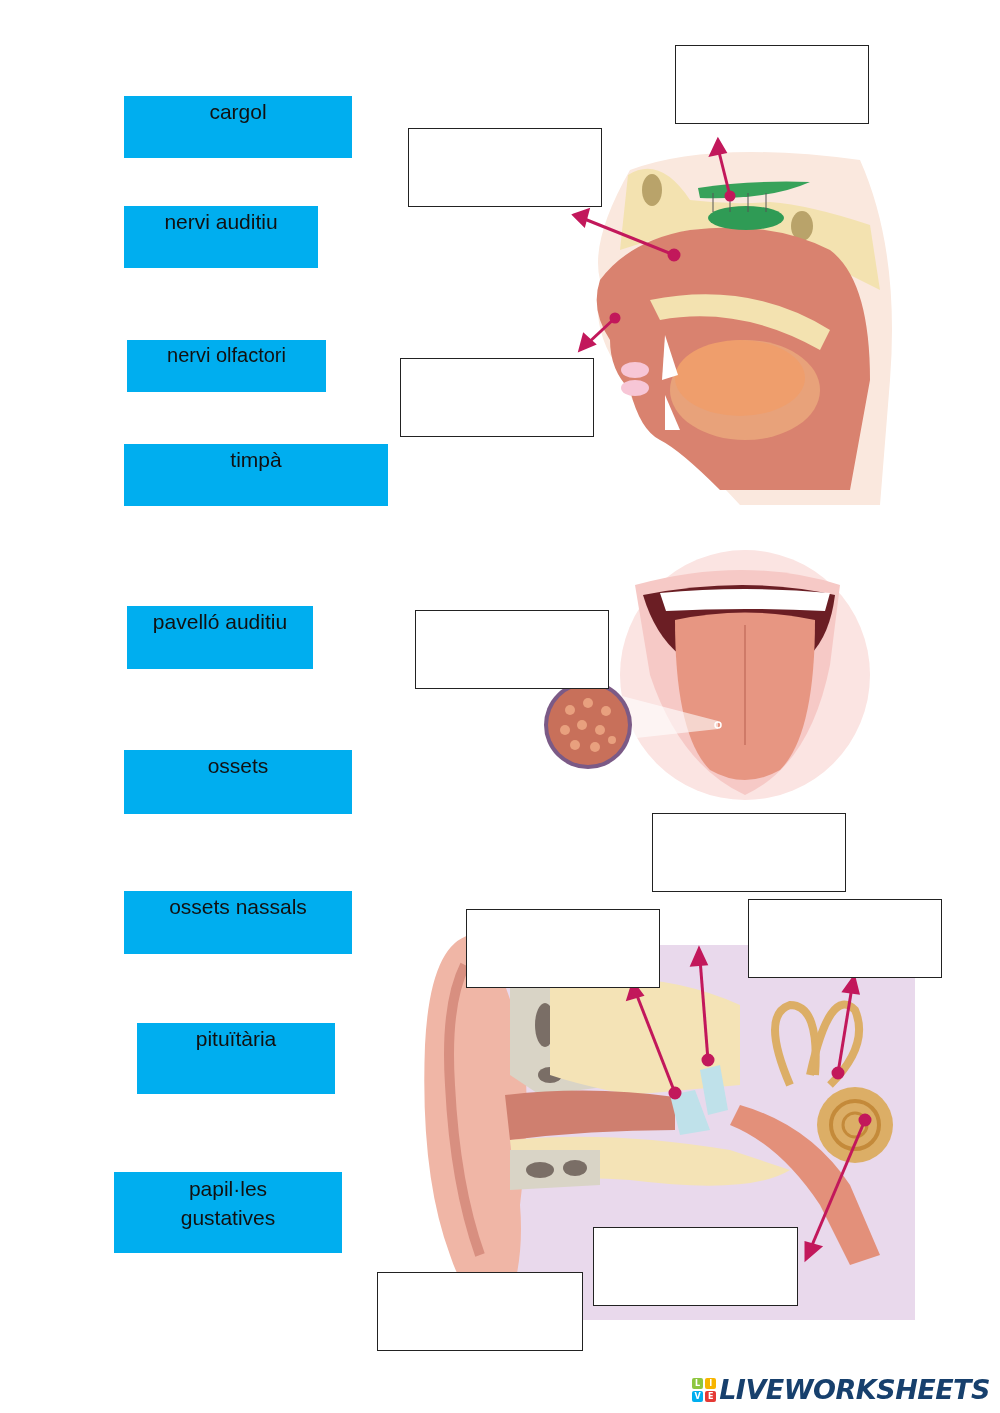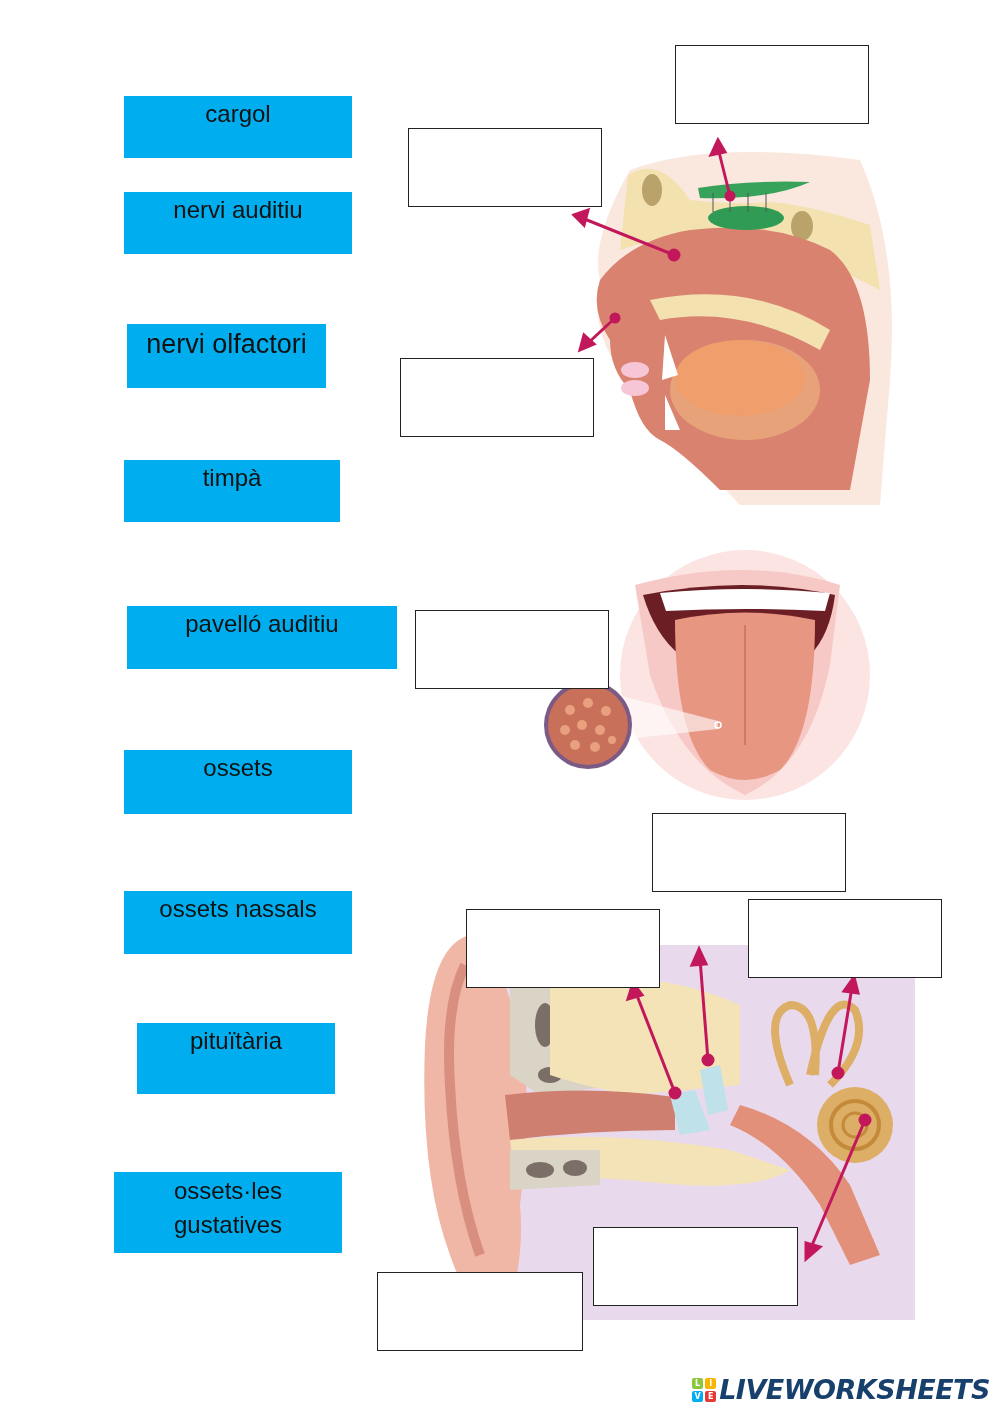--- a/index.html
+++ b/index.html
@@ -1,17 +1,17 @@
 <!DOCTYPE html>
 <html><head>
 <meta charset="utf-8">
 <style>
   html,body{margin:0;padding:0;background:#ffffff;}
   body{width:1000px;height:1413px;position:relative;overflow:hidden;font-family:"Liberation Sans",sans-serif;}
-  .chip{position:absolute;background:#00aeef;color:#111;font-size:24px;text-align:center;line-height:1.35;cursor:grab;box-sizing:border-box;padding-top:2px;}
+  .chip{position:absolute;background:#00aeef;color:#111;font-size:21px;text-align:center;line-height:1.35;cursor:grab;box-sizing:border-box;padding-top:2px;}
   .dropbox{position:absolute;background:#fff;border:1.5px solid #222;box-sizing:border-box;}
   svg.fig{position:absolute;}
   .brand{position:absolute;right:10px;bottom:8px;display:flex;align-items:center;gap:3px;}
   .logo-grid{display:grid;grid-template-columns:11px 11px;grid-gap:2px;}
   .logo-grid span{width:11px;height:11px;font-size:8px;font-weight:bold;color:#fff;display:flex;align-items:center;justify-content:center;border-radius:2px;font-family:"DejaVu Sans",sans-serif;}
   .brand-text{font-family:"DejaVu Sans",sans-serif;font-weight:bold;font-size:27px;color:#17406d;letter-spacing:-0.5px;font-style:italic;}
 </style>
 </head>
 <body>
 
@@ -118,28 +118,28 @@
 <div class="dropbox" style="left:408px;top:128px;width:194px;height:79px"></div>
 <div class="dropbox" style="left:400px;top:358px;width:194px;height:79px"></div>
 <div class="dropbox" style="left:415px;top:610px;width:194px;height:79px"></div>
 <div class="dropbox" style="left:652px;top:813px;width:194px;height:79px"></div>
 <div class="dropbox" style="left:466px;top:909px;width:194px;height:79px"></div>
 <div class="dropbox" style="left:748px;top:899px;width:194px;height:79px"></div>
 <div class="dropbox" style="left:593px;top:1227px;width:205px;height:79px"></div>
 <div class="dropbox" style="left:377px;top:1272px;width:206px;height:79px"></div>
 
 <div class="chip" style="left:124px;top:96px;width:228px;height:62px"><span>cargol</span></div>
-<div class="chip" style="left:124px;top:192px;width:228px;height:62px"><span>nervi auditiu</span></div>
-<div class="chip" style="left:127px;top:324px;width:199px;height:64px;font-size:27px"><span>nervi olfactori</span></div>
-<div class="chip" style="left:124px;top:460px;width:216px;height:62px"><span>timpà</span></div>
-<div class="chip" style="left:127px;top:606px;width:270px;height:63px"><span>pavelló auditiu</span></div>
+<div class="chip" style="left:124px;top:206px;width:194px;height:62px"><span>nervi auditiu</span></div>
+<div class="chip" style="left:127px;top:340px;width:199px;height:52px;font-size:20px"><span>nervi olfactori</span></div>
+<div class="chip" style="left:124px;top:444px;width:264px;height:62px"><span>timpà</span></div>
+<div class="chip" style="left:127px;top:606px;width:186px;height:63px"><span>pavelló auditiu</span></div>
 <div class="chip" style="left:124px;top:750px;width:228px;height:64px"><span>ossets</span></div>
 <div class="chip" style="left:124px;top:891px;width:228px;height:63px"><span>ossets nassals</span></div>
 <div class="chip" style="left:137px;top:1023px;width:198px;height:71px"><span>pituïtària</span></div>
-<div class="chip" style="left:114px;top:1172px;width:228px;height:81px;line-height:1.4;padding:2px 30px 0"><span>ossets·les gustatives</span></div>
+<div class="chip" style="left:114px;top:1172px;width:228px;height:81px;line-height:1.4;padding:2px 30px 0"><span>papil·les gustatives</span></div>
 
 <div class="brand">
   <div class="logo-grid">
     <span style="background:#8dc63f">L</span>
     <span style="background:#f7b500">I</span>
     <span style="background:#00aeef">V</span>
     <span style="background:#e53935">E</span>
   </div>
   <span class="brand-text">LIVEWORKSHEETS</span>
 </div>

